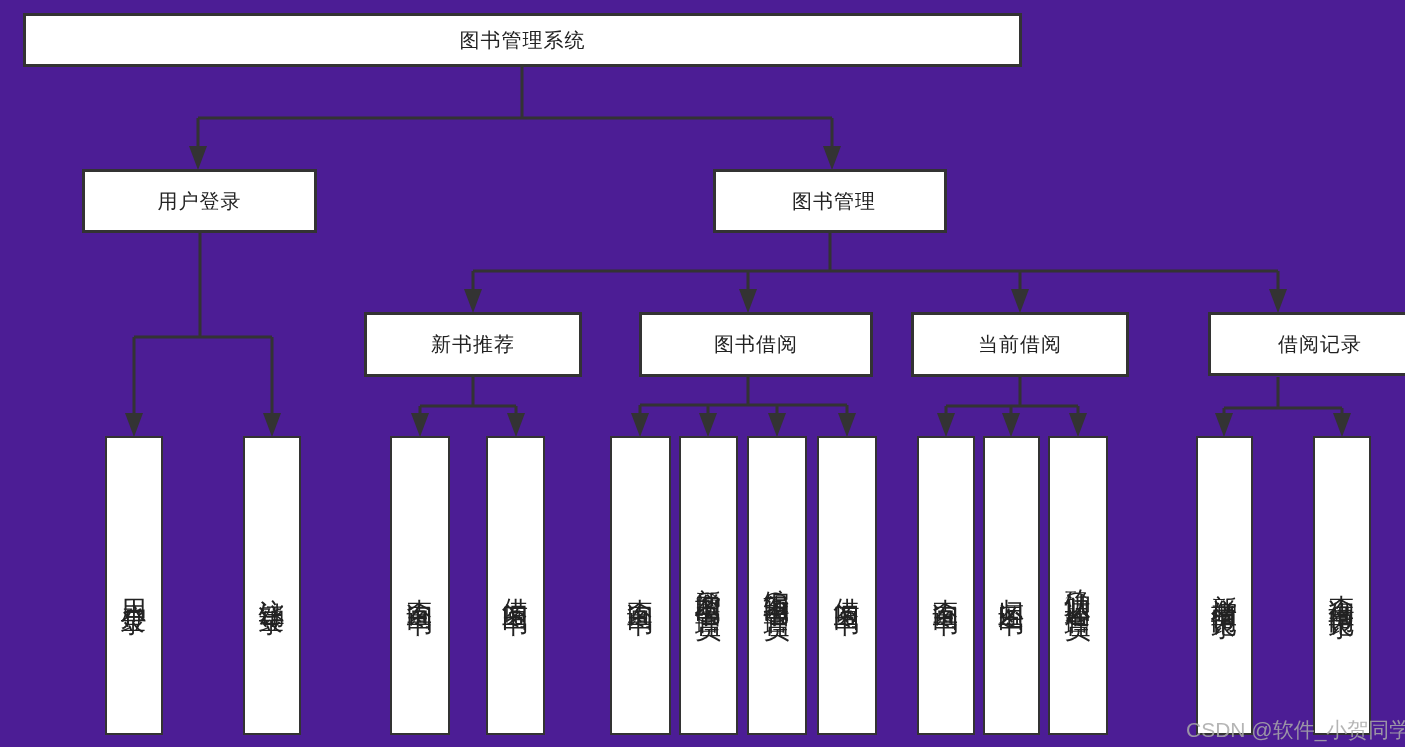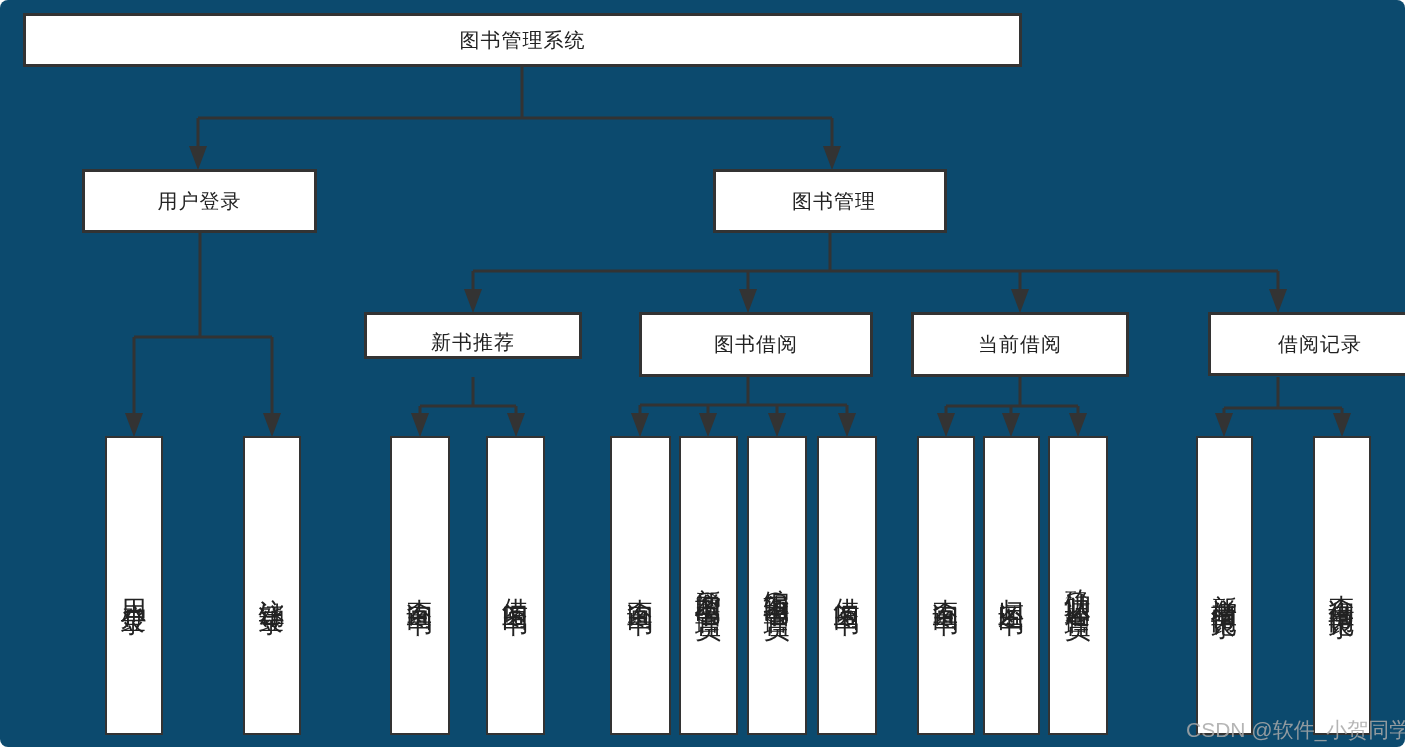--- a/index.html
+++ b/index.html
@@ -5,23 +5,22 @@
   html, body {
     margin: 0;
     padding: 0;
     background: #ffffff;
     font-family: "Liberation Sans", "DejaVu Sans", sans-serif;
   }
   .canvas {
     position: relative;
     width: 1405px;
     height: 747px;
-    background: #0c4a6e;
+    background: #4c1d95;
     overflow: hidden;
-    border-radius: 8px;
   }
   .connectors {
     position: absolute;
     left: 0;
     top: 0;
     pointer-events: none;
   }
   .box {
     position: absolute;
     box-sizing: border-box;
@@ -120,21 +119,21 @@
     <span>图书管理系统</span>
   </div>
 
   <div class="box h" style="left:82px; top:169px; width:235px; height:64px;">
     <span>用户登录</span>
   </div>
   <div class="box h" style="left:713px; top:169px; width:234px; height:64px;padding-left:8px;">
     <span>图书管理</span>
   </div>
 
-  <div class="box h" style="left:364px; top:312px; width:218px; height:47px;align-items:flex-end;">
+  <div class="box h" style="left:364px; top:312px; width:218px; height:65px;">
     <span>新书推荐</span>
   </div>
   <div class="box h" style="left:639px; top:312px; width:234px; height:65px;">
     <span>图书借阅</span>
   </div>
   <div class="box h" style="left:911px; top:312px; width:218px; height:65px;align-items:center;">
     <span>当前借阅</span>
   </div>
   <div class="box h" style="left:1208px; top:312px; width:212px; height:64px;padding-left:12px;">
     <span>借阅记录</span>

